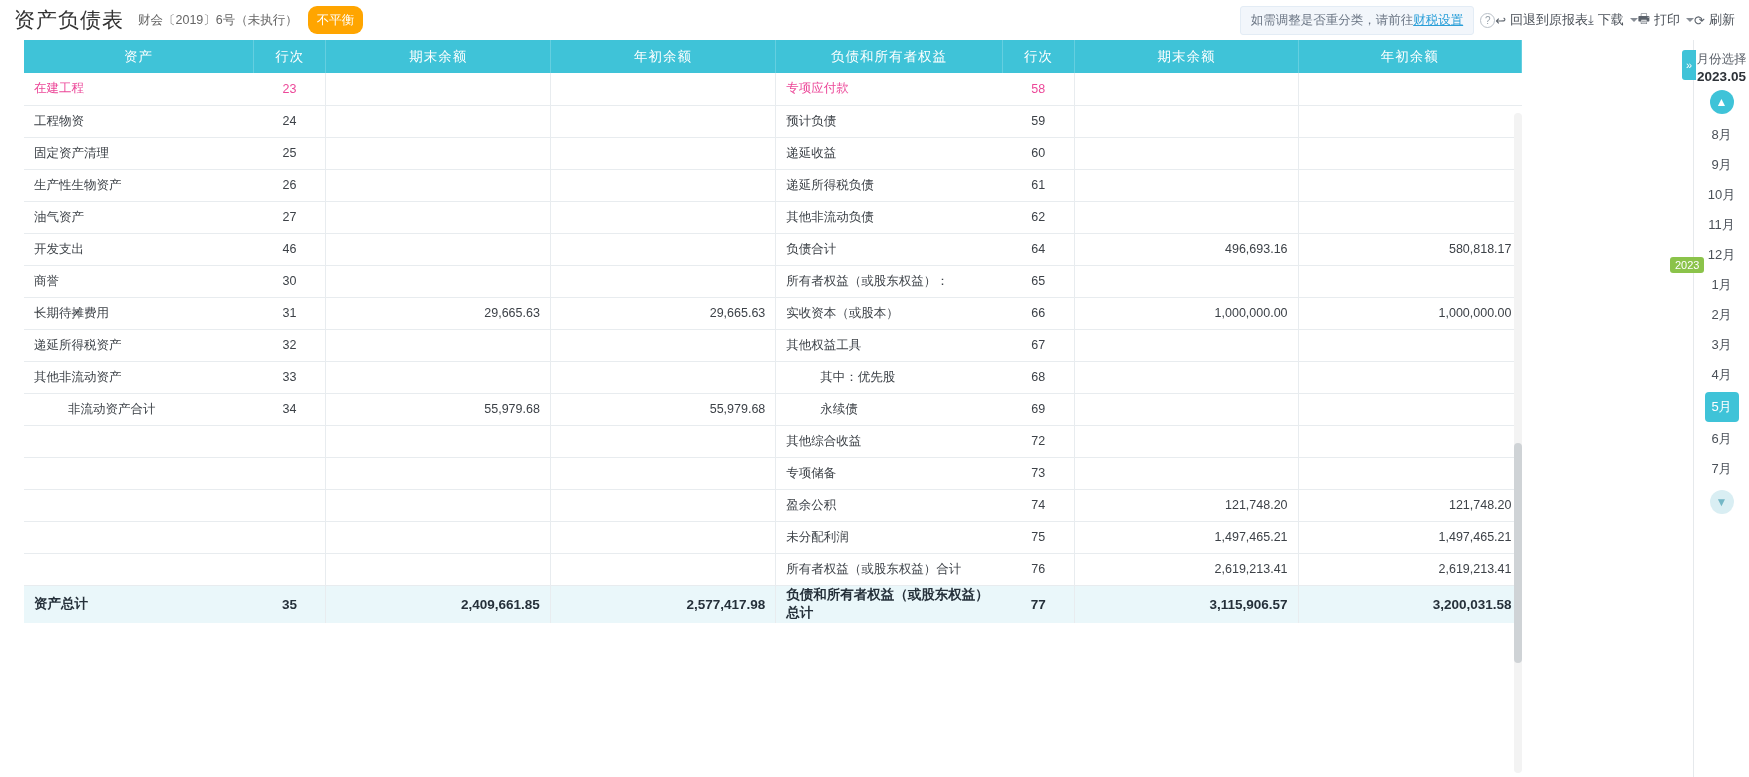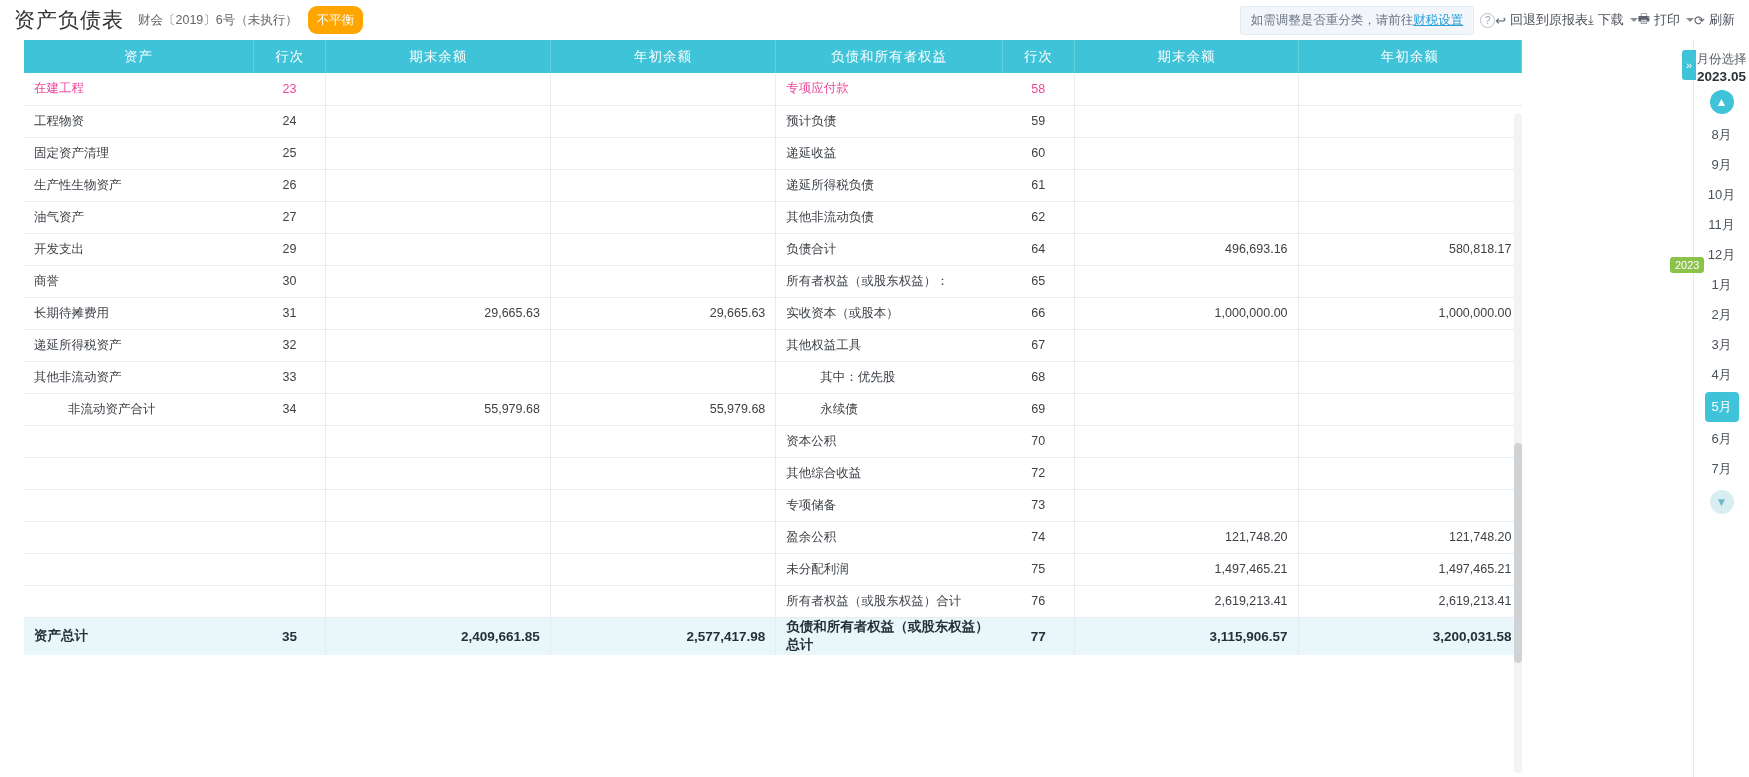--- a/index.html
+++ b/index.html
@@ -301,21 +301,21 @@
             <td class="c-no">27</td>
             <td class="c-num sep"></td>
             <td class="c-num sep"></td>
             <td class="c-name sep">其他非流动负债</td>
             <td class="c-no">62</td>
             <td class="c-num sep"></td>
             <td class="c-num sep"></td>
           </tr>
           <tr class="row">
             <td class="c-name">开发支出</td>
-            <td class="c-no">29</td>
+            <td class="c-no">46</td>
             <td class="c-num sep"></td>
             <td class="c-num sep"></td>
             <td class="c-name sep">负债合计</td>
             <td class="c-no">64</td>
             <td class="c-num sep">496,693.16</td>
             <td class="c-num sep">580,818.17</td>
           </tr>
           <tr class="row">
             <td class="c-name">商誉</td>
             <td class="c-no">30</td>
@@ -356,30 +356,20 @@
             <td class="c-num sep"></td>
             <td class="c-num sep"></td>
           </tr>
           <tr class="row">
             <td class="c-name indent">非流动资产合计</td>
             <td class="c-no">34</td>
             <td class="c-num sep">55,979.68</td>
             <td class="c-num sep">55,979.68</td>
             <td class="c-name sep indent">永续债</td>
             <td class="c-no">69</td>
-            <td class="c-num sep"></td>
-            <td class="c-num sep"></td>
-          </tr>
-          <tr class="row">
-            <td class="c-name"></td>
-            <td class="c-no"></td>
-            <td class="c-num sep"></td>
-            <td class="c-num sep"></td>
-            <td class="c-name sep">资本公积</td>
-            <td class="c-no">70</td>
             <td class="c-num sep"></td>
             <td class="c-num sep"></td>
           </tr>
           <tr class="row">
             <td class="c-name"></td>
             <td class="c-no"></td>
             <td class="c-num sep"></td>
             <td class="c-num sep"></td>
             <td class="c-name sep">其他综合收益</td>
             <td class="c-no">72</td>

